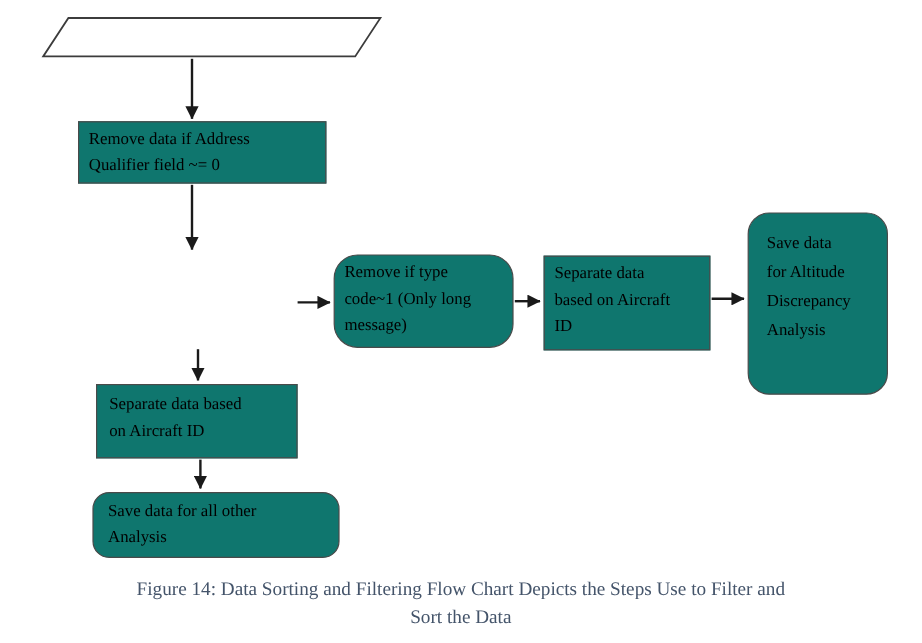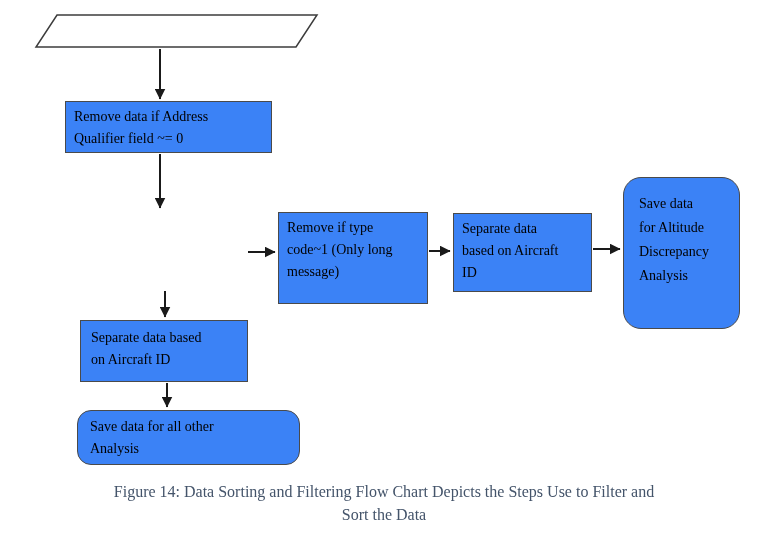--- a/index.html
+++ b/index.html
@@ -13,21 +13,21 @@
     overflow: hidden;
   }
   .svg-layer {
     position: absolute;
     left: 0; top: 0;
     width: 768px; height: 536px;
   }
   .node {
     position: absolute;
     box-sizing: border-box;
-    background: #3b82f6;
+    background: #0f766e;
     border: 1.5px solid #4a4a4a;
     font-size: 14px;
     line-height: 22px;
     padding: 4px 8px;
     white-space: pre-line;
     color: #000000;
   }
   .node.rounded { border-radius: 18px; }
   .node-start-text {
     position: absolute;
@@ -73,35 +73,35 @@
       <line x1="165" y1="291" x2="165" y2="317" marker-end="url(#ah)"></line>
       <line x1="167" y1="383" x2="167" y2="407" marker-end="url(#ah)"></line>
     </g>
   </svg>
 
 
   <div class="node" style="left:65px; top:101px; width:207px; height:52px;">Remove data if Address
 Qualifier field ~= 0</div>
 
 
-  <div class="node" style="left:278px; top:212px; width:150px; height:92px;">Remove if type
+  <div class="node" style="left:278px; top:212px; width:150px; height:78px;border-radius:20px;">Remove if type
 code~1 (Only long
 message)</div>
 
   <div class="node" style="left:453px; top:213px; width:139px; height:79px;">Separate data
 based on Aircraft
 ID</div>
 
   <div class="node rounded" style="left:623px; top:177px; width:117px; height:152px; padding:14px 6px 8px 15px; line-height:24px;">Save data
 for Altitude
 Discrepancy
 Analysis</div>
 
   <div class="node" style="left:80px; top:320px; width:168px; height:62px; padding:6px 10px;">Separate data based
 on Aircraft ID</div>
 
-  <div class="node rounded" style="left:77px; top:410px; width:223px; height:55px; border-radius:14px; padding:5px 12px;">Save data for all other
+  <div class="node rounded" style="left:77px; top:410px; width:206px; height:55px; border-radius:14px; padding:5px 12px;">Save data for all other
 Analysis</div>
 
   <div class="caption" style="color: rgb(68, 84, 106);">Figure 14: Data Sorting and Filtering Flow Chart Depicts the Steps Use to Filter and
 Sort the Data</div>
 
 </div>
 
 </body></html>

